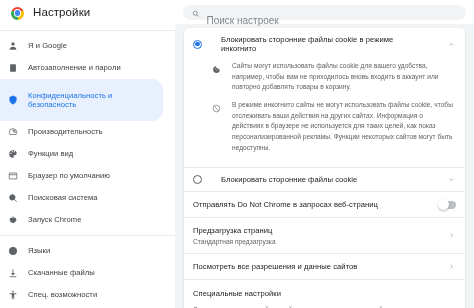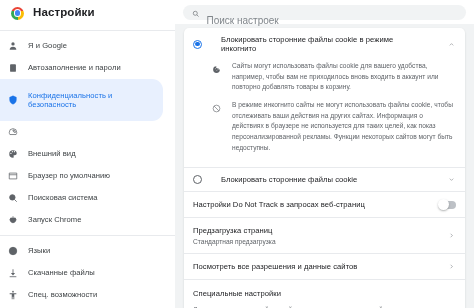--- a/index.html
+++ b/index.html
@@ -56,21 +56,21 @@
     position: absolute;
     left: 50%; top: 50%;
     width: 5.4px; height: 5.4px;
     margin: -2.7px 0 0 -2.7px;
     border-radius: 50%;
     background: #4285f4;
     box-shadow: 0 0 0 1px #ffffff;
   }
   .brand-title {
     font-size: 11.5px;
-    font-weight: 700;
+    font-weight: 400;
     color: #202124;
     letter-spacing: .1px;
     line-height: 1;
   }
   .sidebar-divider {
     height: 1px;
     background: #e8eaed;
     margin: 4px 0 4px 0;
   }
   .nav-group { padding: 0; }
@@ -317,29 +317,30 @@
         </span>
         <span class="nav-label">Конфиденциальность и безопасность</span>
       </div>
 
       <div class="nav-item">
         <span class="nav-ico">
           <svg viewBox="0 0 24 24">
               <path d="M12 4a9 9 0 00-9 9 9 9 0 001.6 5.1h14.8A9 9 0 0021 13a9 9 0 00-9-9zm0 3a6 6 0 016 6h-3a3 3 0 00-3-3z" fill="none" stroke="#5f6368" stroke-width="1.8"></path>
             </svg>
         </span>
+        <span class="nav-label">Производительность</span>
       </div>
 
       <div class="nav-item">
         <span class="nav-ico">
           <svg viewBox="0 0 24 24">
               <path d="M12 3a9 9 0 000 18c1.1 0 2-.9 2-2 0-.5-.2-1-.6-1.4-.3-.3-.4-.7-.4-1.1 0-1 .8-1.5 1.8-1.5H16a5 5 0 005-5c0-3.9-4-7-9-7zM7 12a1.5 1.5 0 110-3 1.5 1.5 0 010 3zm3.5-4a1.5 1.5 0 110-3 1.5 1.5 0 010 3zm5 0a1.5 1.5 0 110-3 1.5 1.5 0 010 3z"></path>
             </svg>
         </span>
-        <span class="nav-label">Внешний вид</span>
+        <span class="nav-label">Функции вид</span>
       </div>
 
       <div class="nav-item">
         <span class="nav-ico">
           <svg viewBox="0 0 24 24">
               <path d="M3 5h18v14H3z" fill="none" stroke="#5f6368" stroke-width="1.8"></path>
               <path d="M3 9h18" stroke="#5f6368" stroke-width="1.8"></path>
             </svg>
         </span>
         <span class="nav-label">Браузер по умолчанию</span>
@@ -473,21 +474,21 @@
             <svg viewBox="0 0 24 24">
                 <path d="M6 9l6 6 6-6"></path>
               </svg>
           </span>
         </div>
 
         <div class="divider"></div>
 
         <div class="setting-row">
           <div class="setting-texts">
-            <div class="setting-title">Настройки Do Not Track в запросах веб-страниц</div>
+            <div class="setting-title">Отправлять Do Not Chrome в запросах веб-страниц</div>
           </div>
           <span class="toggle"></span>
         </div>
 
         <div class="divider"></div>
 
         <div class="setting-row">
           <div class="setting-texts">
             <div class="setting-title">Предзагрузка страниц</div>
             <div class="setting-sub">Стандартная предзагрузка</div>

